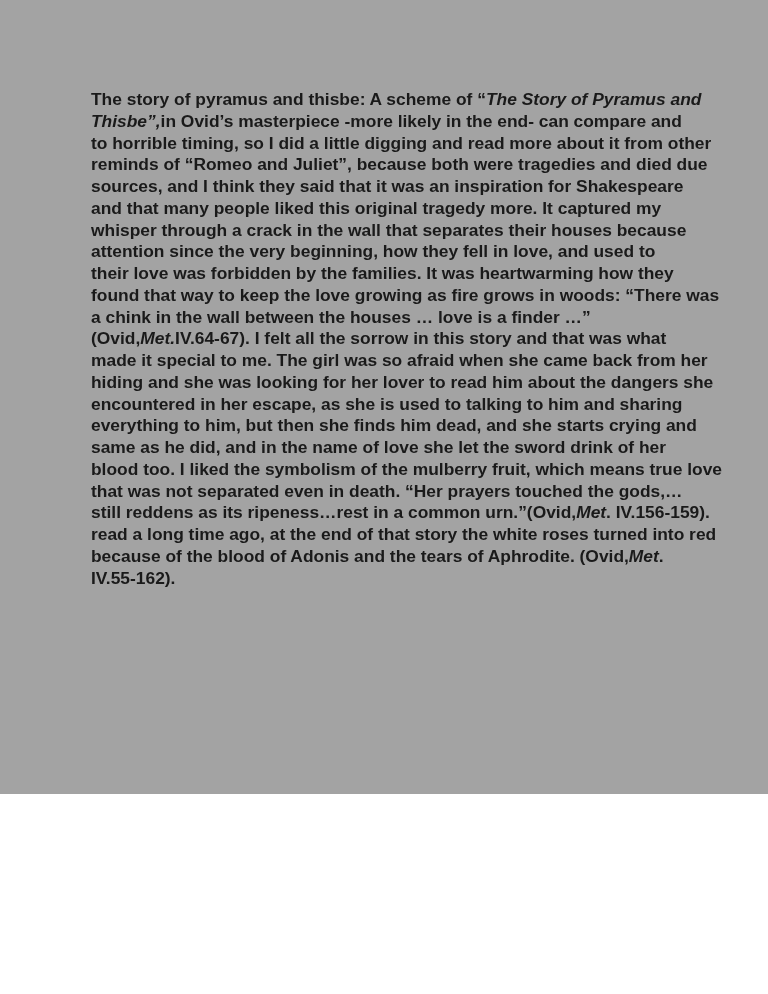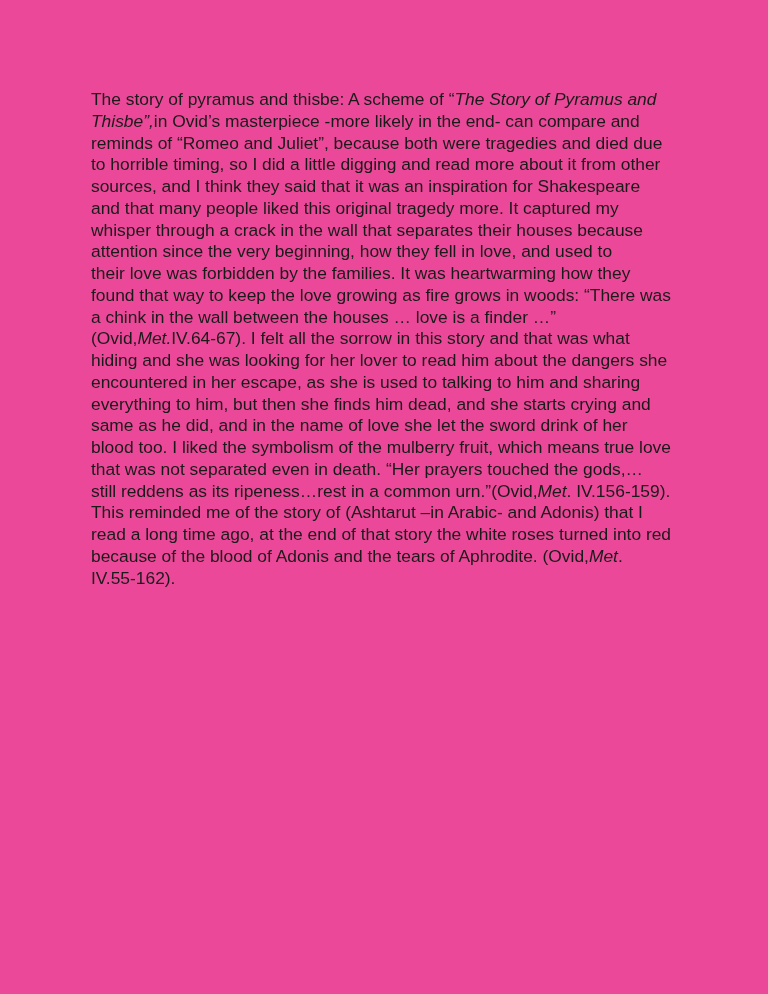--- a/index.html
+++ b/index.html
@@ -1,18 +1,18 @@
 <!DOCTYPE html>
 <html><head>
 <meta charset="utf-8">
 <style>
   html, body { margin: 0; padding: 0; background: #ffffff; }
   body { width: 768px; height: 994px; overflow: hidden; position: relative; }
   .page {
-    position: absolute; left: 0; top: 0; width: 768px; height: 994px; background: #ec4899;
+    position: absolute; left: 0; top: 0; width: 768px; height: 794px; background: #a3a3a3; font-weight: bold;
   }
   .para {
     position: absolute;
     left: 91px;
     top: 89px;
     width: 600px;
     font-family: "Liberation Sans", sans-serif;
     font-size: 17.4px;
     line-height: 21.75px;
     color: #1a1a1a;
@@ -21,35 +21,35 @@
   .line { display: block; white-space: nowrap; }
   em { font-style: italic; }
 </style>
 </head>
 <body>
 
 <div class="page">
   <p class="para" id="para">
       <span class="line"><span>The story of pyramus and thisbe: A scheme of “</span><em>The Story of Pyramus and</em></span>
       <span class="line"><em>Thisbe”,</em><span>in Ovid’s masterpiece -more likely in the end- can compare and</span></span>
+      <span class="line"><span>to horrible timing, so I did a little digging and read more about it from other</span></span>
       <span class="line"><span>reminds of “Romeo and Juliet”, because both were tragedies and died due</span></span>
-      <span class="line"><span>to horrible timing, so I did a little digging and read more about it from other</span></span>
       <span class="line"><span>sources, and I think they said that it was an inspiration for Shakespeare</span></span>
       <span class="line"><span>and that many people liked this original tragedy more.  It captured my</span></span>
       <span class="line"><span>whisper through a crack in the wall that separates their houses because</span></span>
       <span class="line"><span>attention since the very beginning, how they fell in love, and used to</span></span>
       <span class="line"><span>their love was forbidden by the families. It was heartwarming how they</span></span>
       <span class="line"><span>found that way to keep the love growing as fire grows in woods: “There was</span></span>
       <span class="line"><span>a chink in the wall between the houses … love is a finder …”</span></span>
       <span class="line"><span>(Ovid,</span><em>Met.</em><span>IV.64-67). I felt all the sorrow in this story and that was what</span></span>
+      <span class="line"><span>made it special to me. The girl was so afraid when she came back from her</span></span>
       <span class="line"><span>hiding and she was looking for her lover to read him about the dangers she</span></span>
       <span class="line"><span>encountered in her escape, as she is used to talking to him and sharing</span></span>
       <span class="line"><span>everything to him, but then she finds him dead, and she starts crying and</span></span>
       <span class="line"><span>same as he did, and in the name of love she let the sword drink of her</span></span>
       <span class="line"><span>blood too. I liked the symbolism of the mulberry fruit, which means true love</span></span>
       <span class="line"><span>that was not separated even in death. “Her prayers touched the gods,…</span></span>
       <span class="line"><span>still reddens as its ripeness…rest in a common urn.”(Ovid,</span><em>Met</em><span>. IV.156-159).</span></span>
-      <span class="line"><span>This reminded me of the story of (Ashtarut –in Arabic- and Adonis) that I</span></span>
       <span class="line"><span>read a long time ago, at the end of that story the white roses turned into red</span></span>
       <span class="line"><span>because of the blood of Adonis and the tears of Aphrodite. (Ovid,</span><em>Met</em><span>.</span></span>
       <span class="line"><span>IV.55-162).</span></span>
     </p>
 </div>
 
 </body></html>

